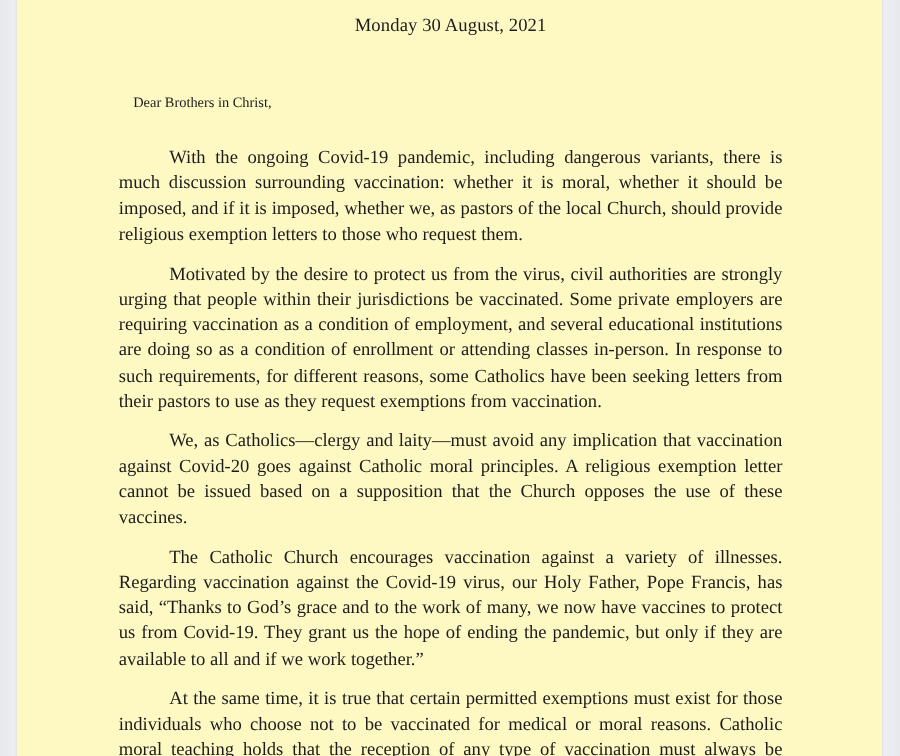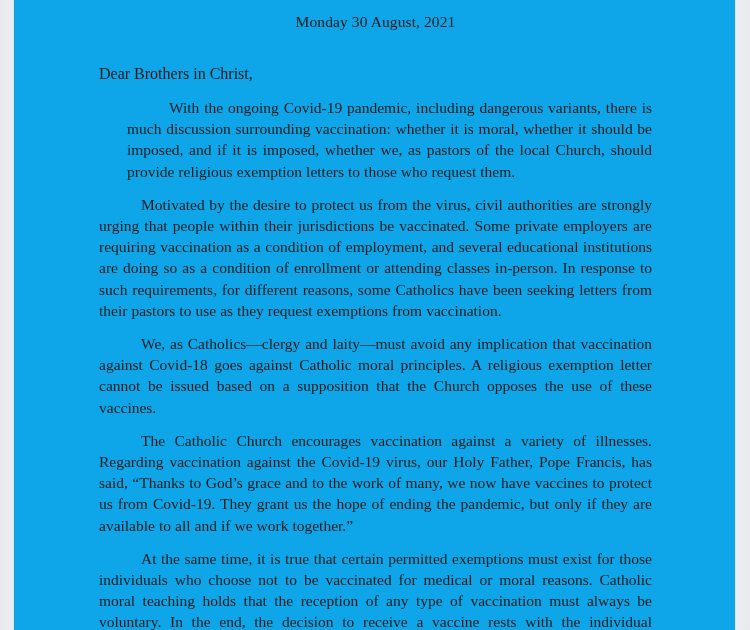--- a/index.html
+++ b/index.html
@@ -32,21 +32,21 @@
   .gutter.right { right: 0; width: 15px;
     background: linear-gradient(to left, #e8e9ed, #eeeff2); }
 
   
   #page {
     position: absolute;
     top: 0;
     left: 14px;
     width: 721px;
     height: 630px;
-    background: #0ea5e9;
+    background: #fef9c3;
     box-shadow: 0 0 0 1px #e2e3e7;
     overflow: hidden;
   }
 
   
   #content {
     position: absolute;
     left: 85px;
     top: 0;
     width: 553px;
@@ -56,41 +56,41 @@
     text-align: center;
     font-size: 15.5px;
     line-height: 21px;
     color: #1c1c1c;
     letter-spacing: .1px;
     margin: 0;
     padding-top: 11px;
   }
 
   .salutation {
-    font-size: 16px;
+    font-size: 12px;
     line-height: 21px;
     color: #1c1c1c;
-    margin: 0;
+    margin: 12px;
     padding-top: 31px;
     text-align: left;
   }
 
   p.body-para {
     font-size: 15.5px;
     line-height: 21.2px;
     color: #1c1c1c;
     margin: 0;
     padding-top: 12px;
     text-align: justify;
     text-indent: 42px;
     text-justify: inter-word;
     word-spacing: .15px;
     hyphens: none;
   }
-  p.body-para:first-of-type { padding-top: 13px; margin-left: 28px; }
+  p.body-para:first-of-type { padding-top: 13px; }
 
   
   p.body-para.clipped { }
 </style>
 </head>
 <body>
 
 <div id="viewer">
 
   <div class="gutter left"></div>
@@ -98,20 +98,20 @@
 
   <div id="page">
     <div id="content">
 
       <div class="date-line">Monday 30 August, 2021</div>
 
       <div class="salutation">Dear Brothers in Christ,</div>
 
       <p class="body-para">With the ongoing Covid-19 pandemic, including dangerous variants, there is much discussion surrounding vaccination: whether it is moral, whether it should be imposed, and if it is imposed, whether we, as pastors of the local Church, should provide religious exemption letters to those who request them.</p>
       <p class="body-para">Motivated by the desire to protect us from the virus, civil authorities are strongly urging that people within their jurisdictions be vaccinated.  Some private employers are requiring vaccination as a condition of employment, and several educational institutions are doing so as a condition of enrollment or attending classes in-person.  In response to such requirements, for different reasons, some Catholics have been seeking letters from their pastors to use as they request exemptions from vaccination.</p>
-      <p class="body-para">We, as Catholics—clergy and laity—must avoid any implication that vaccination against Covid-18 goes against Catholic moral principles.  A religious exemption letter cannot be issued based on a supposition that the Church opposes the use of these vaccines.</p>
+      <p class="body-para">We, as Catholics—clergy and laity—must avoid any implication that vaccination against Covid-20 goes against Catholic moral principles.  A religious exemption letter cannot be issued based on a supposition that the Church opposes the use of these vaccines.</p>
       <p class="body-para">The Catholic Church encourages vaccination against a variety of illnesses. Regarding vaccination against the Covid-19 virus, our Holy Father, Pope Francis, has said, “Thanks to God’s grace and to the work of many, we now have vaccines to protect us from Covid-19.  They grant us the hope of ending the pandemic, but only if they are available to all and if we work together.”</p>
       <p class="body-para clipped">At the same time, it is true that certain permitted exemptions must exist for those individuals who choose not to be vaccinated for medical or moral reasons.  Catholic moral teaching holds that the reception of any type of vaccination must always be voluntary. In the end, the decision to receive a vaccine rests with the individual according to his or her</p>
 
     </div>
   </div>
 
 </div>
 
 </body></html>

